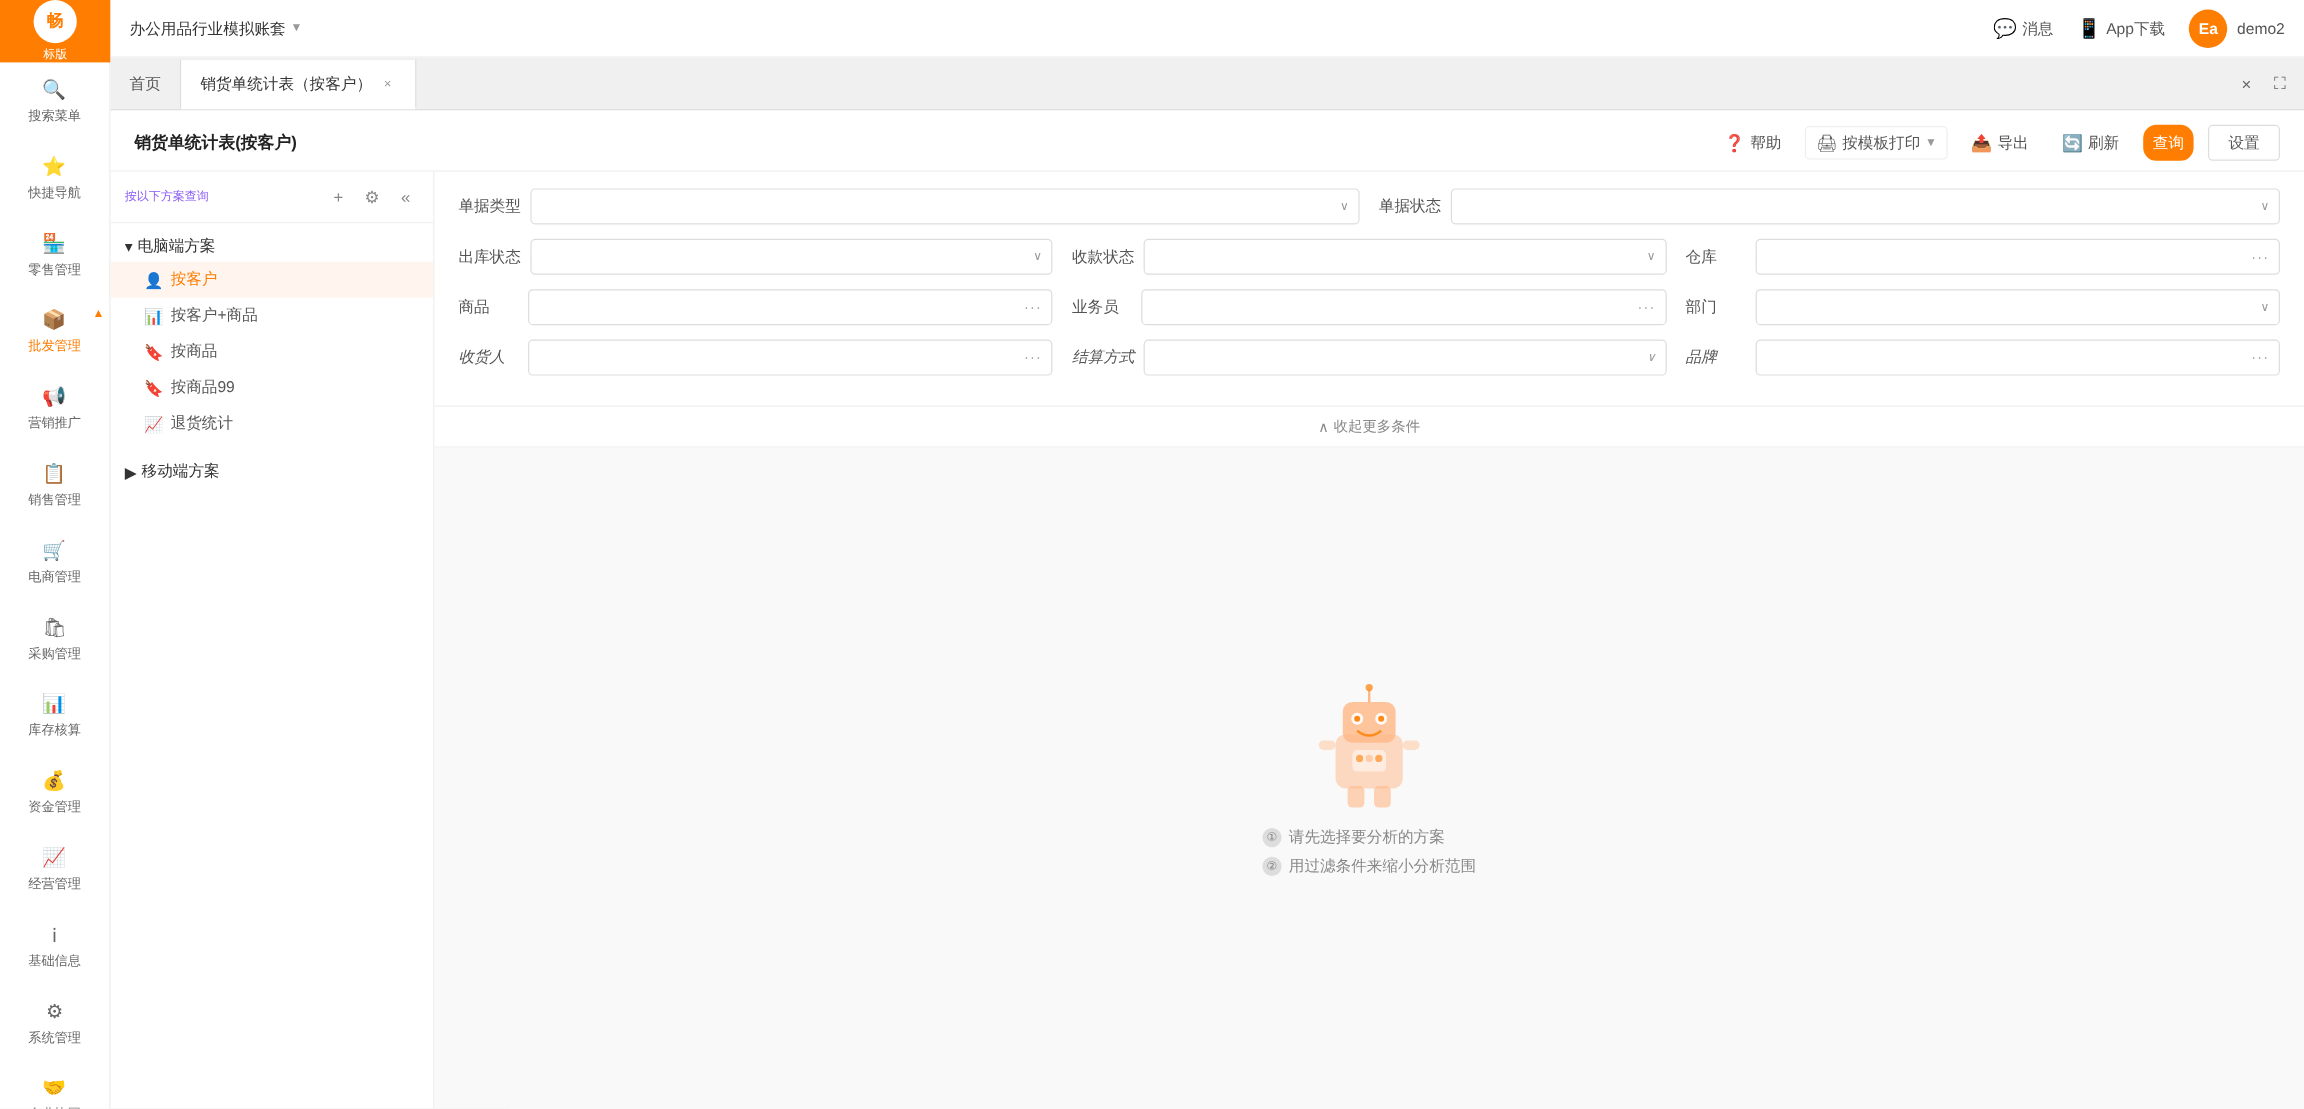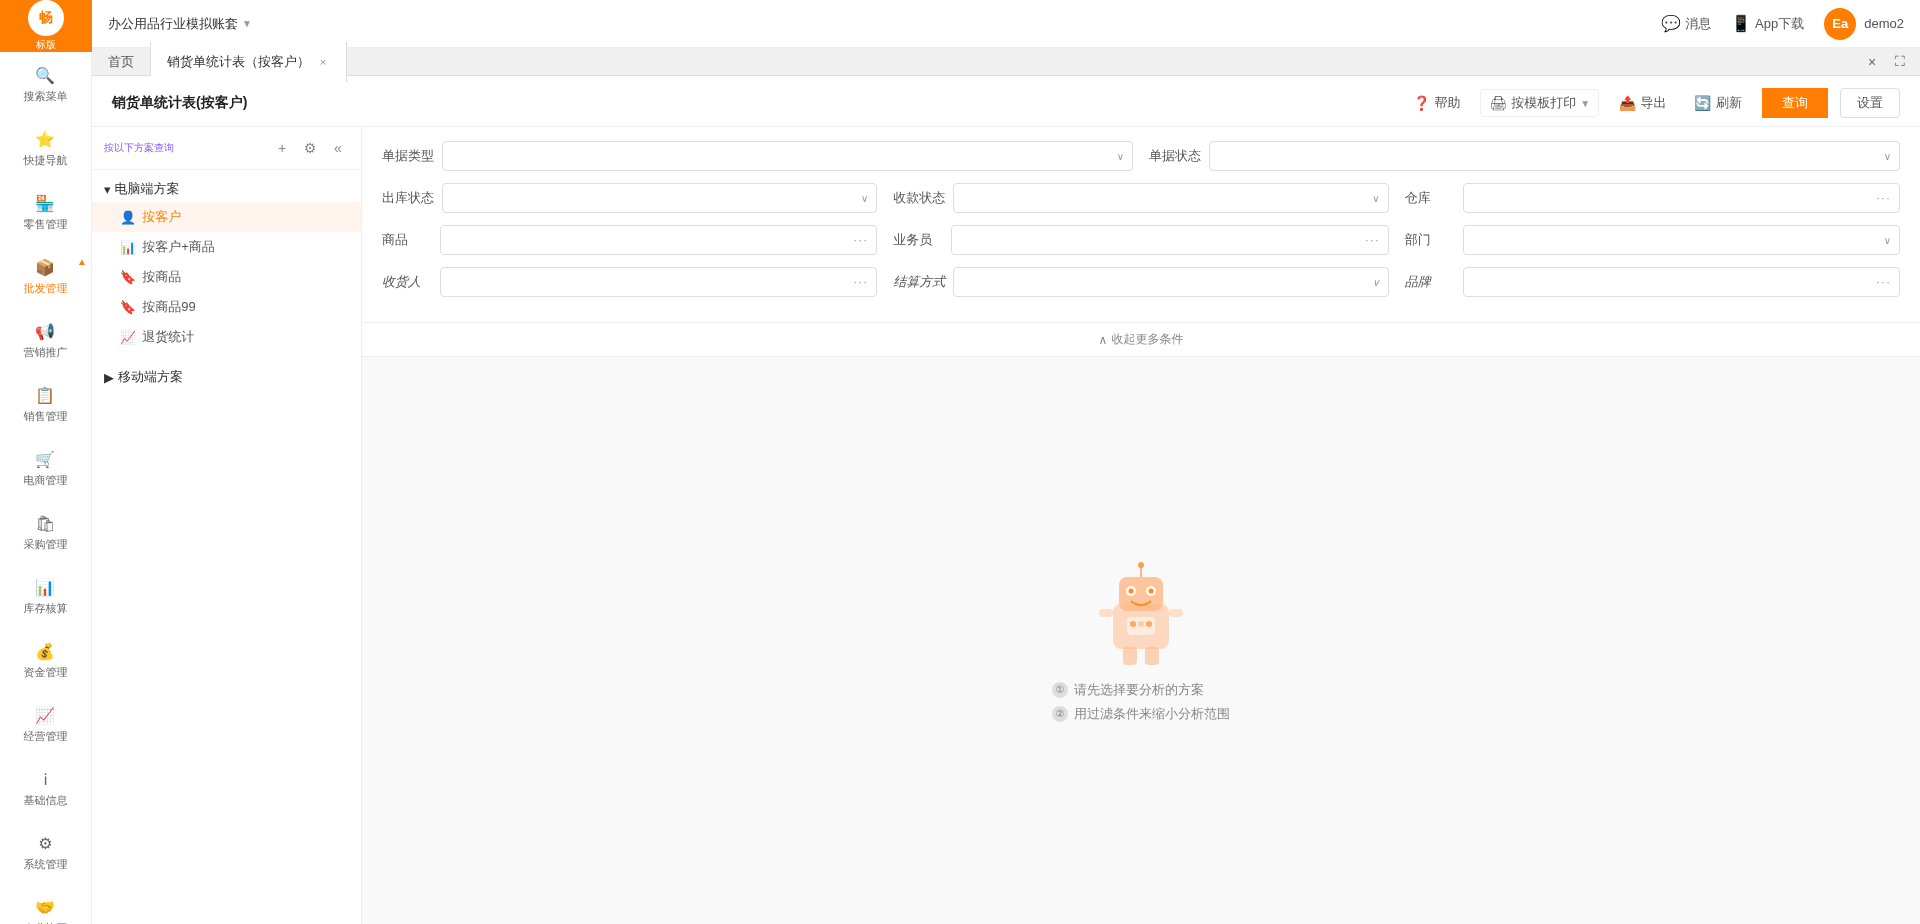--- a/index.html
+++ b/index.html
@@ -119,21 +119,21 @@
       display: flex;
       align-items: center;
       justify-content: center;
       color: #fff;
       font-size: 13px;
       font-weight: bold;
     }
 
     
     .tab-bar {
-      height: 28px;
+      height: 44px;
       background: #f0f0f0;
       display: flex;
       align-items: center;
       padding: 0 0;
       border-bottom: 1px solid #ddd;
     }
     .tab {
       height: 40px;
       display: flex;
       align-items: center;
@@ -225,22 +225,22 @@
       color: #555;
       cursor: pointer;
       padding: 4px 8px;
       border-radius: 4px;
     }
     .page-action-btn .icon { font-size: 14px; }
     .btn-primary {
       background: #ff7d00;
       color: #fff;
       border: none;
-      padding: 6px 20px;
-      border-radius: 0;
+      padding: 6px 8px;
+      border-radius: 11px;
       font-size: 13px;
       cursor: pointer;
       font-weight: 500;
     }
     .btn-secondary {
       background: #fff;
       color: #555;
       border: 1px solid #ddd;
       padding: 5px 16px;
       border-radius: 4px;

